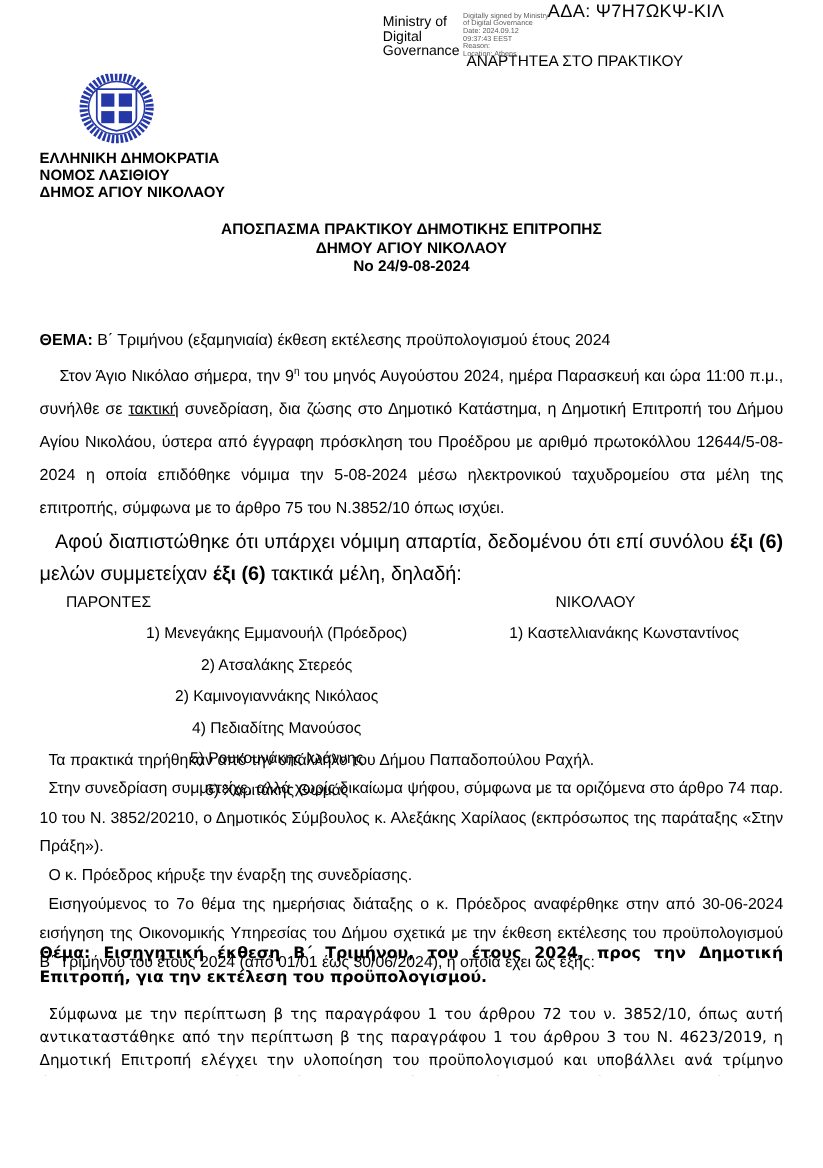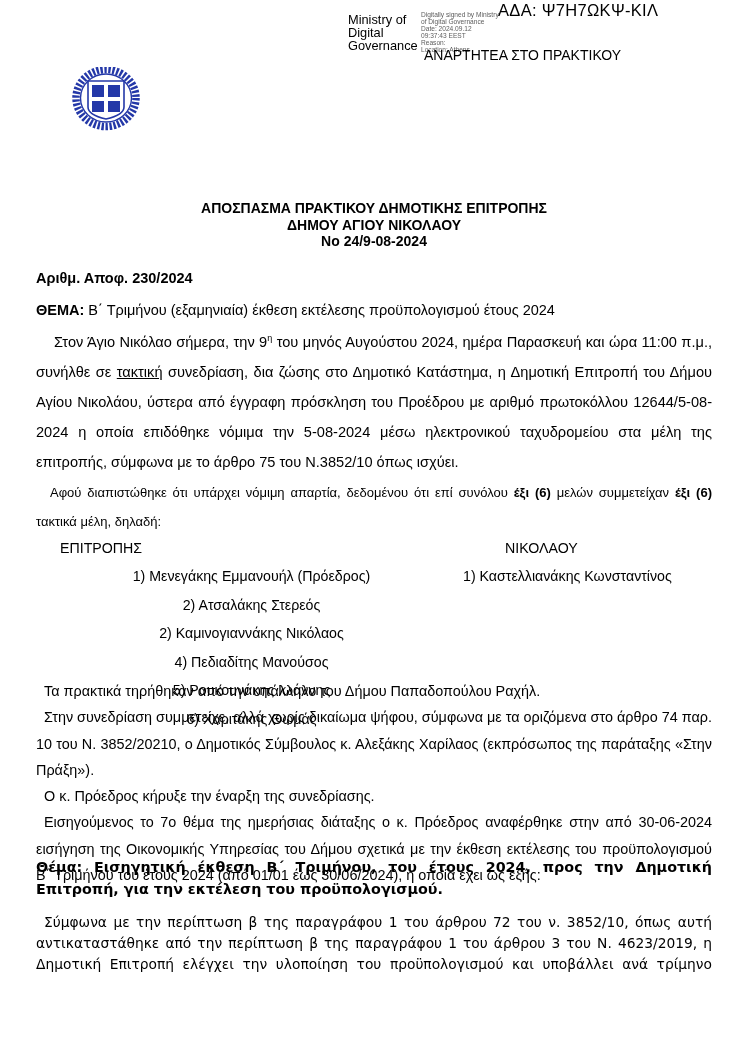--- a/index.html
+++ b/index.html
@@ -21,21 +21,21 @@
   .authority{position:absolute;left:36px;top:136px;font-weight:bold;font-size:13.6px;line-height:15.5px;white-space:nowrap;}
   
   .blk{position:absolute;left:36px;width:676px;}
   .title-block{top:200px;text-align:center;font-weight:bold;font-size:14px;line-height:16.5px;}
   .decision{top:270px;font-weight:bold;font-size:14.5px;}
   .subject{top:302px;font-size:14.5px;}
   .subject .lbl{font-weight:bold;}
   .p1{top:327px;font-size:14.6px;line-height:30px;text-align:justify;text-indent:18px;}
   .p1 sup{font-size:9px;vertical-align:super;line-height:0;}
   .p1 .ul{text-decoration:underline;}
-  .p2{top:478px;font-size:13px;line-height:29px;text-align:justify;text-indent:14px;}
+  .p2{top:478px;font-size:18px;line-height:29px;text-align:justify;text-indent:14px;}
   .p2 b{white-space:pre;}
   .attendance{top:534px;display:flex;font-size:14.2px;}
   .att-left{flex:0 0 427px;}
   .att-right{flex:1;}
   .att-header{line-height:28px;}
   .att-left .att-header{padding-left:24px;}
   .att-right .att-header{padding-left:42px;}
   .att-item{line-height:28.6px;}
   .att-left .att-item{padding-left:4px;text-align:center;}
   .notes{top:678px;font-size:14.4px;line-height:26.3px;text-align:justify;}
@@ -71,44 +71,48 @@
   <svg class="emblem" viewBox="0 0 68 68" aria-hidden="true">
     <ellipse cx="34" cy="31" rx="30" ry="28.5" fill="none" stroke-width="7.5" stroke-dasharray="2.4,1.6" stroke="#2438a8"></ellipse>
     <ellipse cx="34" cy="31" rx="25.5" ry="24" fill="none" stroke-width="1.4" stroke="#2438a8"></ellipse>
     <path d="M16 14 h36 v26 q0 8 -18 12 q-18 -4 -18 -12 Z" fill="#ffffff" stroke-width="1.6" stroke="#2438a8"></path>
     <rect x="20" y="18" width="12" height="12" fill="#2438a8"></rect>
     <rect x="36" y="18" width="12" height="12" fill="#2438a8"></rect>
     <rect x="20" y="34" width="12" height="11" fill="#2438a8"></rect>
     <rect x="36" y="34" width="12" height="11" fill="#2438a8"></rect>
   </svg>
 
+  <div class="authority">
+    <div>ΕΛΛΗΝΙΚΗ ΔΗΜΟΚΡΑΤΙΑ</div>
+    <div>ΝΟΜΟΣ ΛΑΣΙΘΙΟΥ</div>
+    <div>ΔΗΜΟΣ ΑΓΙΟΥ ΝΙΚΟΛΑΟΥ</div>
+  </div>
 
   <div class="blk title-block">
     <div>ΑΠΟΣΠΑΣΜΑ ΠΡΑΚΤΙΚΟΥ ΔΗΜΟΤΙΚΗΣ ΕΠΙΤΡΟΠΗΣ</div>
     <div>ΔΗΜΟΥ ΑΓΙΟΥ ΝΙΚΟΛΑΟΥ</div>
     <div>Νο 24/9-08-2024</div>
   </div>
 
-  <div class="blk decision">Αριθμ. Αποφ. 230/2024</div>
 
   <div class="blk subject">
     <span class="lbl">ΘΕΜΑ:</span><span> Β΄ Τριμήνου (εξαμηνιαία) έκθεση εκτέλεσης προϋπολογισμού έτους 2024</span>
   </div>
 
   <div class="blk p1">
     <span>Στον Άγιο Νικόλαο σήμερα, την 9</span><sup>η</sup><span> του μηνός Αυγούστου 2024, ημέρα Παρασκευή και ώρα 11:00 π.μ., συνήλθε σε </span><span class="ul">τακτική</span><span> συνεδρίαση, δια ζώσης στο Δημοτικό Κατάστημα, η Δημοτική Επιτροπή του Δήμου Αγίου Νικολάου, ύστερα από έγγραφη πρόσκληση του Προέδρου με αριθμό πρωτοκόλλου 12644/5-08-2024 η οποία επιδόθηκε νόμιμα την 5-08-2024 μέσω ηλεκτρονικού ταχυδρομείου στα μέλη της επιτροπής, σύμφωνα με το άρθρο 75 του Ν.3852/10 όπως ισχύει.</span>
   </div>
 
   <div class="blk p2">
     <span>Αφού διαπιστώθηκε ότι υπάρχει νόμιμη απαρτία, δεδομένου ότι επί συνόλου </span><b>έξι (6)</b><span> μελών συμμετείχαν </span><b>έξι (6)</b><span> τακτικά μέλη, δηλαδή:</span>
   </div>
 
   <div class="blk attendance">
     <div class="att-left">
-      <div class="att-header">ΕΠΙΤΡΟΠΗΣ</div>
+      <div class="att-header">ΠΑΡΟΝΤΕΣ</div>
       <div class="att-item">1) Μενεγάκης Εμμανουήλ  (Πρόεδρος)</div>
       <div class="att-item">2) Ατσαλάκης Στερεός</div>
       <div class="att-item">2) Καμινογιαννάκης Νικόλαος</div>
       <div class="att-item">4) Πεδιαδίτης Μανούσος</div>
       <div class="att-item">5) Ρουκουνάκης Ιωάννης</div>
       <div class="att-item">6) Χαριτάκης Θωμάς</div>
     </div>
     <div class="att-right">
       <div class="att-header">ΝΙΚΟΛΑΟΥ</div>
       <div class="att-item">1) Καστελλιανάκης Κωνσταντίνος</div>

